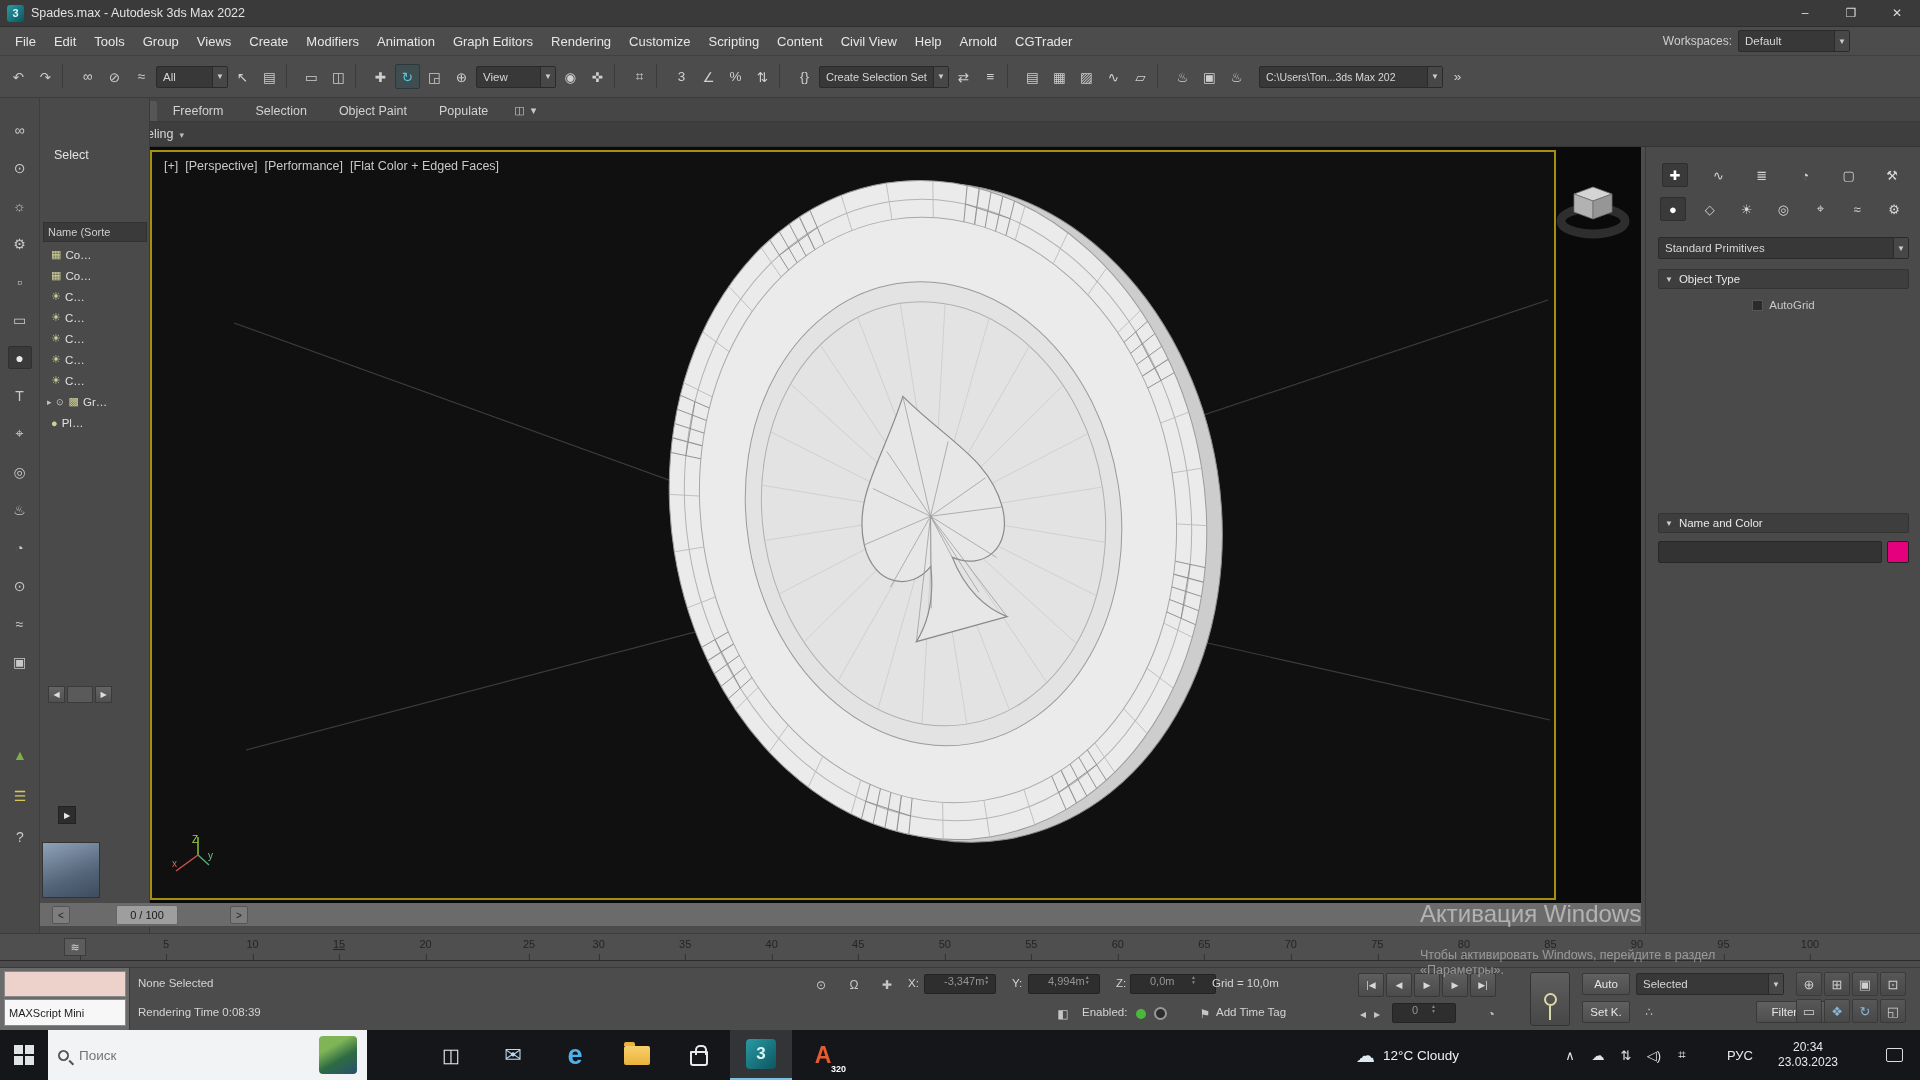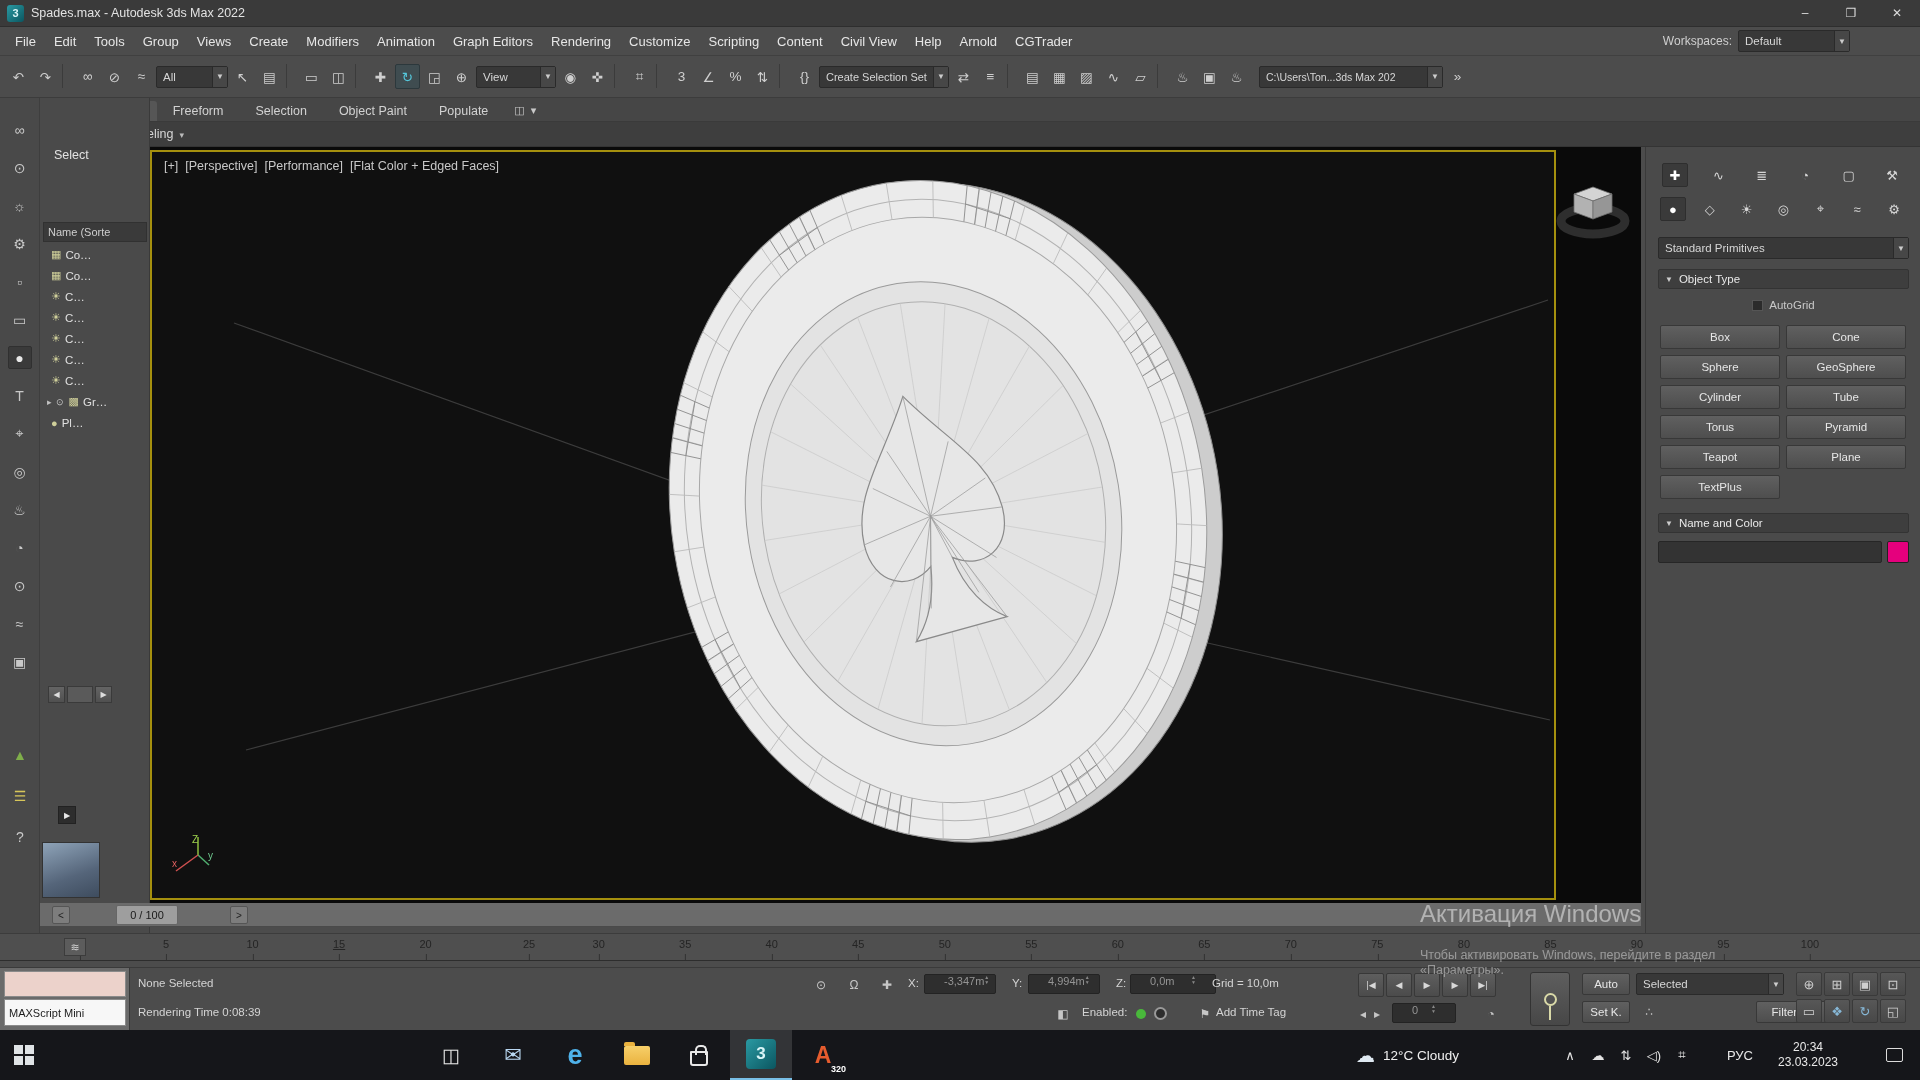--- a/index.html
+++ b/index.html
@@ -671,33 +671,20 @@
       <span class="caret">▼</span>
   </div>
   <div class="rollout ro-objtype">
     <span class="tri">▼</span>
       <span>Object Type</span>
   </div>
   <div class="autogrid">
     <span class="chk"></span>
     <span>AutoGrid</span>
   </div>
-  <div class="obj-grid">
-    <div class="btn obtn">Box</div>
-      <div class="btn obtn">Cone</div>
-      <div class="btn obtn">Sphere</div>
-      <div class="btn obtn">GeoSphere</div>
-      <div class="btn obtn">Cylinder</div>
-      <div class="btn obtn">Tube</div>
-      <div class="btn obtn">Torus</div>
-      <div class="btn obtn">Pyramid</div>
-      <div class="btn obtn">Teapot</div>
-      <div class="btn obtn">Plane</div>
-      <div class="btn obtn">TextPlus</div>
-  </div>
   <div class="rollout ro-namecolor">
     <span class="tri">▼</span>
       <span>Name and Color</span>
   </div>
   <div class="name-row">
     <input class="name-input" value="" style="">
     <span class="swatch" style="background: rgb(229, 0, 125);"></span>
   </div>
 </div>
 
@@ -838,20 +825,25 @@
 
 <div class="taskbar">
   <span class="tb-item" style="left:0;width:48px">
       <span class="winlogo">
         <div></div>
         <div></div>
         <div></div>
         <div></div>
       </span>
     </span>
+  <span class="searchbox">
+    <span class="lens"></span>
+    <input class="search-input" readonly="" placeholder="Поиск" style="">
+    <span class="search-img"></span>
+  </span>
   <span class="apps">
     <span class="app" style="font-size:19px;color:#e6e6e6">◫</span>
     <span class="app" style="font-size:21px;color:#b9d7f1">✉</span>
     <span class="app" style="font-size:27px;color:#4fb2ea;font-weight:bold">e</span>
     <span class="app">
         <span class="folder"></span>
       </span>
     <span class="app">
         <span class="bag"></span>
       </span>

